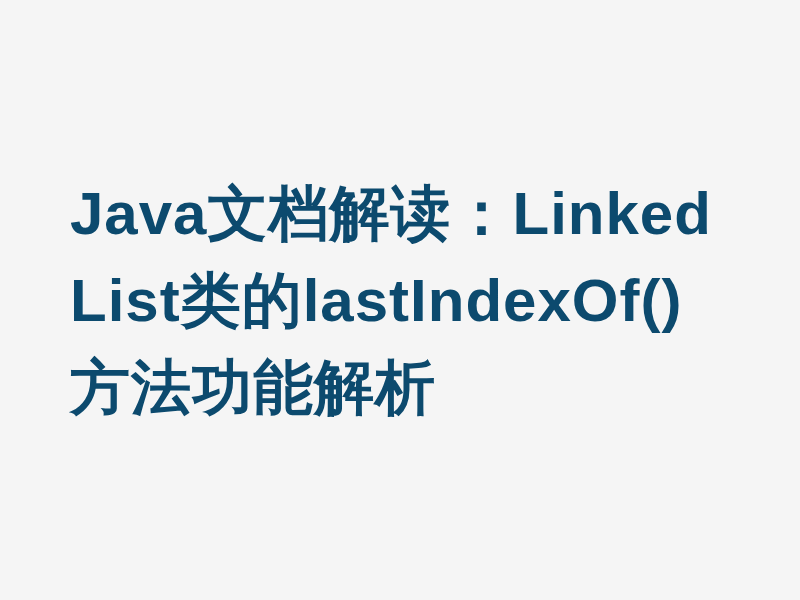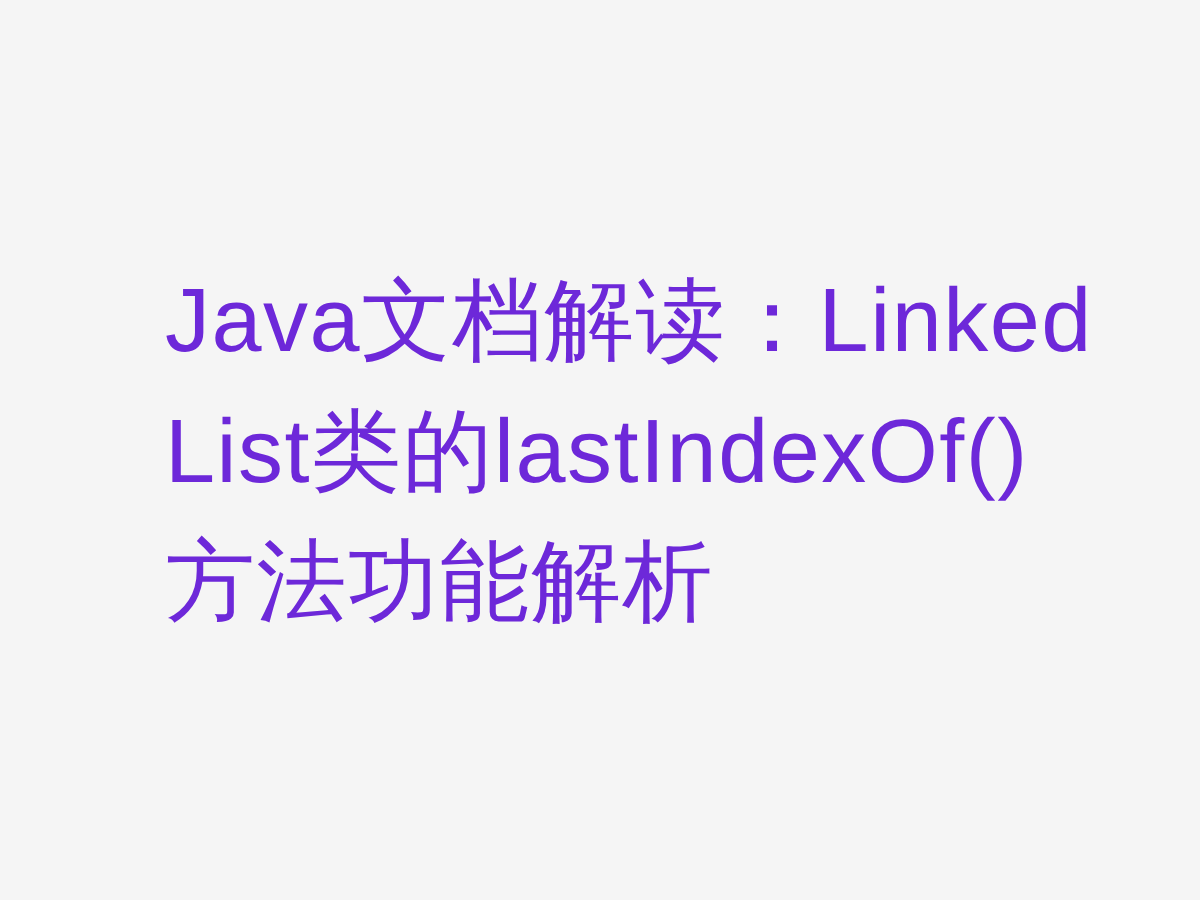--- a/index.html
+++ b/index.html
@@ -12,24 +12,23 @@
       height: 600px;
       background-color: #f5f5f5;
       display: flex;
       align-items: center;
       padding-left: 70px;
       padding-right: 70px;
     }
     .title {
       font-family: "Microsoft YaHei", "PingFang SC", sans-serif;
       font-size: 60px;
-      font-weight: 400;
-      color: #6d28d9;
+      font-weight: 700;
+      color: #0c4a6e;
       line-height: 1.45;
       letter-spacing: 1px;
       word-break: break-all;
-      margin-left: 40px;
     }
   </style>
 </head>
 <body>
 
 <h1 class="title">Java文档解读：LinkedList类的lastIndexOf()方法功能解析</h1>
 
 </body></html>

